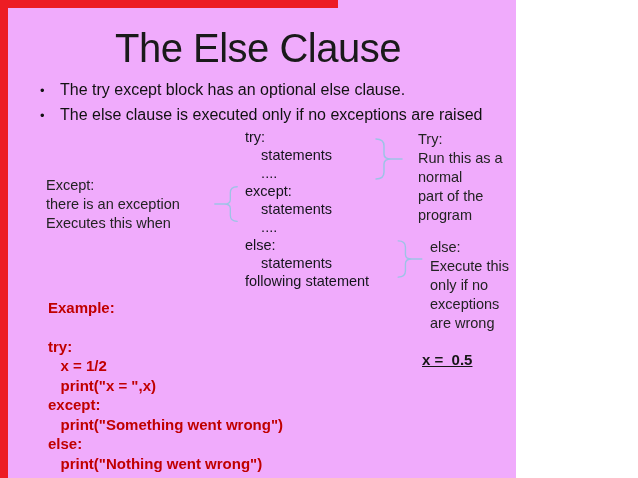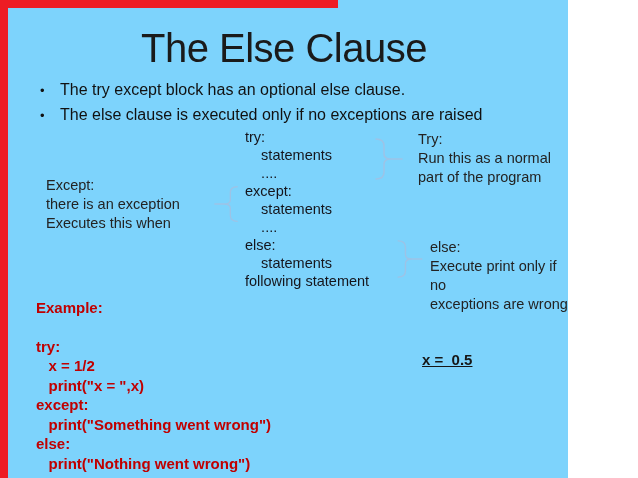--- a/index.html
+++ b/index.html
@@ -1,17 +1,17 @@
 <!DOCTYPE html>
 <html style="--accent-red: #ed1c24; --example-red: #c00000; --brace-blue: #9dc3e6; --text-dark: #1a1a1a;"><head>
 <meta charset="utf-8">
 <style>
   html,body{margin:0;padding:0;background:#fff;}
   .slide{
-    position:relative;width:568px;height:478px;background:#7dd3fc;
+    position:relative;width:516px;height:478px;background:#f0abfc;
     font-family:"Liberation Sans",sans-serif;overflow:hidden;
   }
   .bar-left{position:absolute;left:0;top:0;width:8px;height:478px;background:var(--accent-red,#ed1c24);}
   .bar-top{position:absolute;left:0;top:0;width:338px;height:8px;background:var(--accent-red,#ed1c24);}
   .title{
     position:absolute;top:26px;left:0;width:100%;text-align:center;
     font-size:40px;font-weight:400;color:var(--text-dark,#1a1a1a);letter-spacing:-0.5px;
   }
   .bullets{position:absolute;top:81px;left:40px;width:560px;font-size:16px;color:#111111;}
   .bullet{display:flex;align-items:baseline;margin-bottom:7px;line-height:17px;}
@@ -24,21 +24,21 @@
   .callout{position:absolute;font-size:14.5px;line-height:19px;color:#232323;}
   .callout-try{left:418px;top:130px;}
   .callout-except{left:46px;top:176px;}
   .callout-else{left:430px;top:238px;}
   .brace{position:absolute;}
   .brace path{fill:none;stroke:var(--brace-blue,#9dc3e6);stroke-width:1.5;stroke-linecap:round;}
   .brace-try{left:373px;top:137px;}
   .brace-except{left:210px;top:185px;}
   .brace-else{left:394px;top:239px;}
   .example{
-    position:absolute;left:36px;top:298px;font-size:15px;font-weight:bold;
+    position:absolute;left:48px;top:298px;font-size:15px;font-weight:bold;
     line-height:19.5px;color:var(--example-red,#c00000);
   }
   .example .heading{margin:0 0 19px 0;}
   .output{
     position:absolute;left:422px;top:349px;font-size:15px;font-weight:bold;
     line-height:21px;color:#161616;text-decoration:underline;
   }
 </style>
 </head>
 <body>
@@ -87,21 +87,21 @@
     <div>Run this as a normal</div>
     <div>part of the program</div>
   </div>
   <div class="callout callout-except">
     <div>Except:</div>
     <div>there is an exception</div>
     <div>Executes this when</div>
   </div>
   <div class="callout callout-else">
     <div>else:</div>
-    <div>Execute print only if no</div>
+    <div>Execute this only if no</div>
     <div>exceptions are wrong</div>
   </div>
 
   <div class="example">
     <div class="heading">Example:</div>
     <div class="pre">try:</div>
     <div class="pre">   x = 1/2</div>
     <div class="pre">   print("x = ",x)</div>
     <div class="pre">except:</div>
     <div class="pre">   print("Something went wrong")</div>

